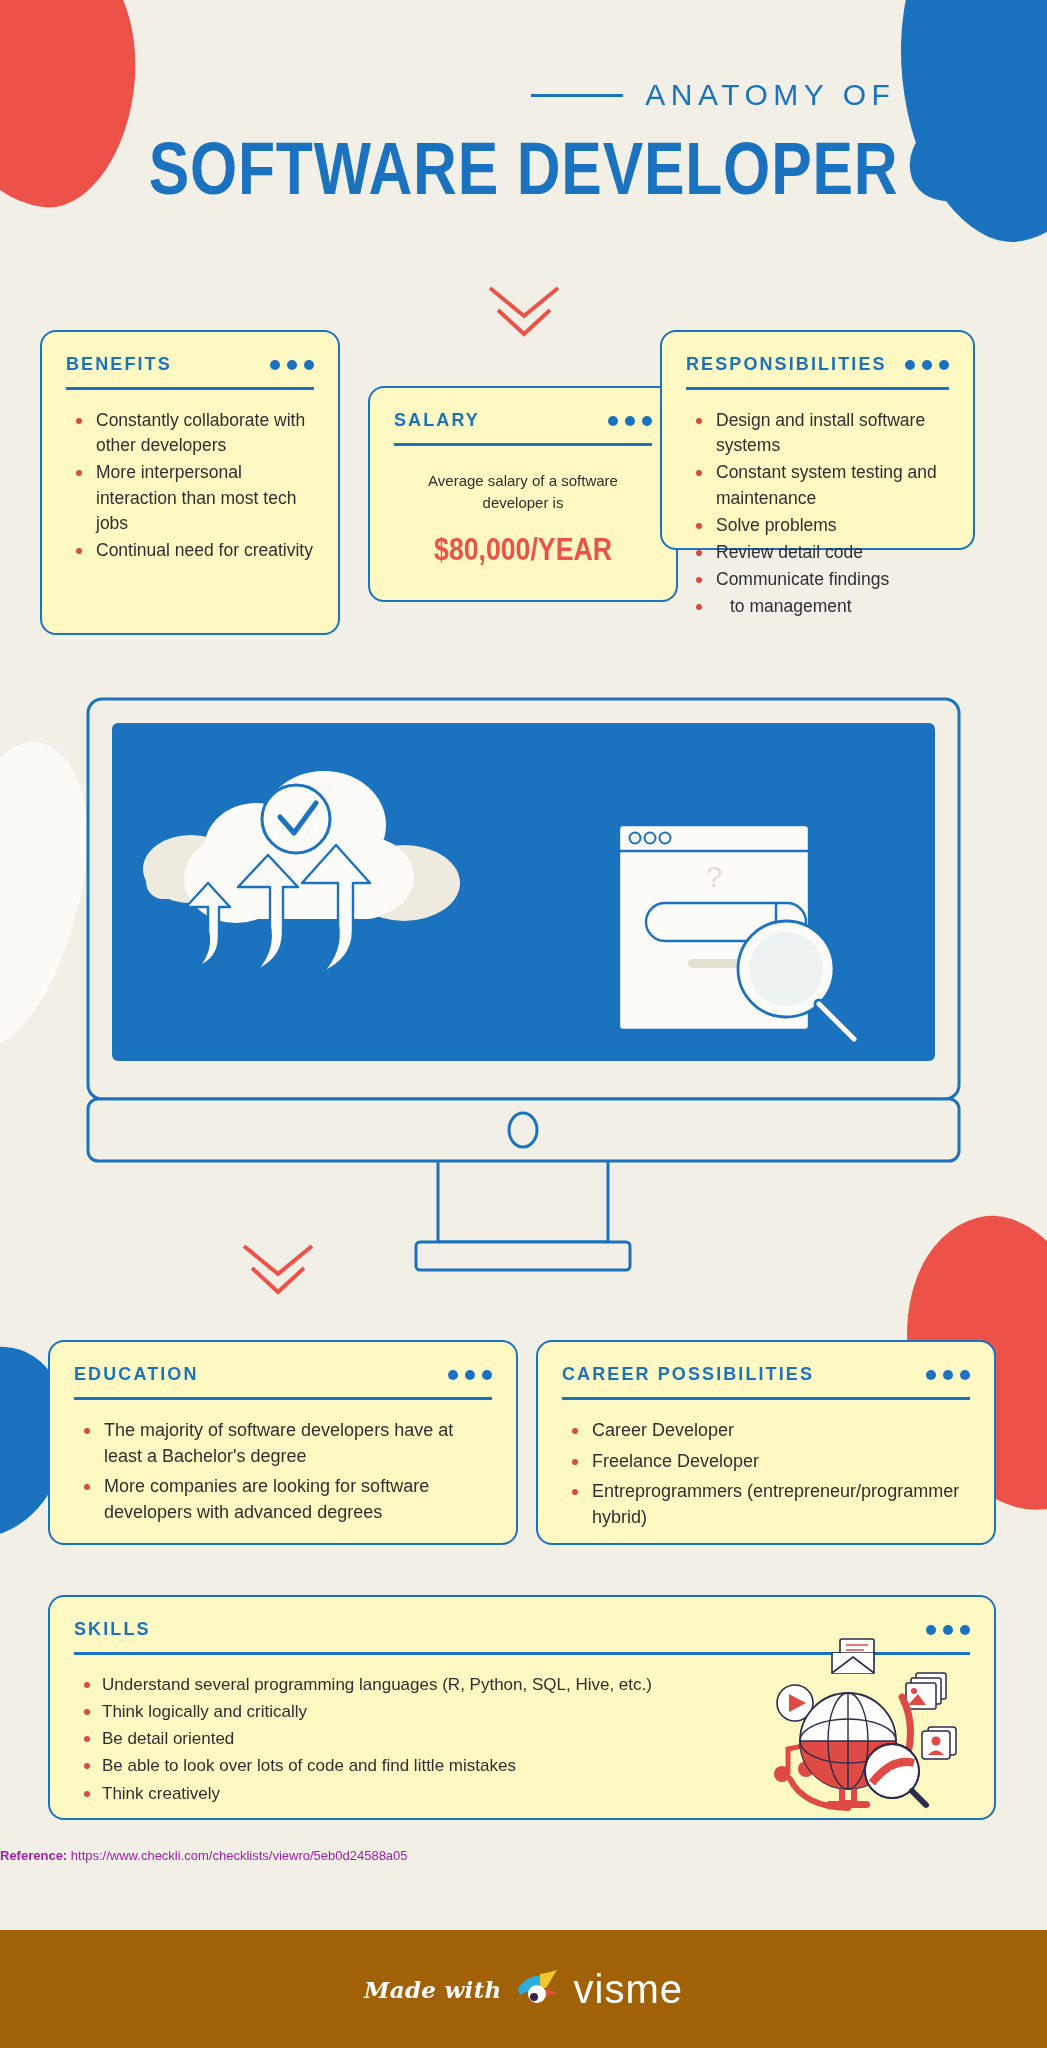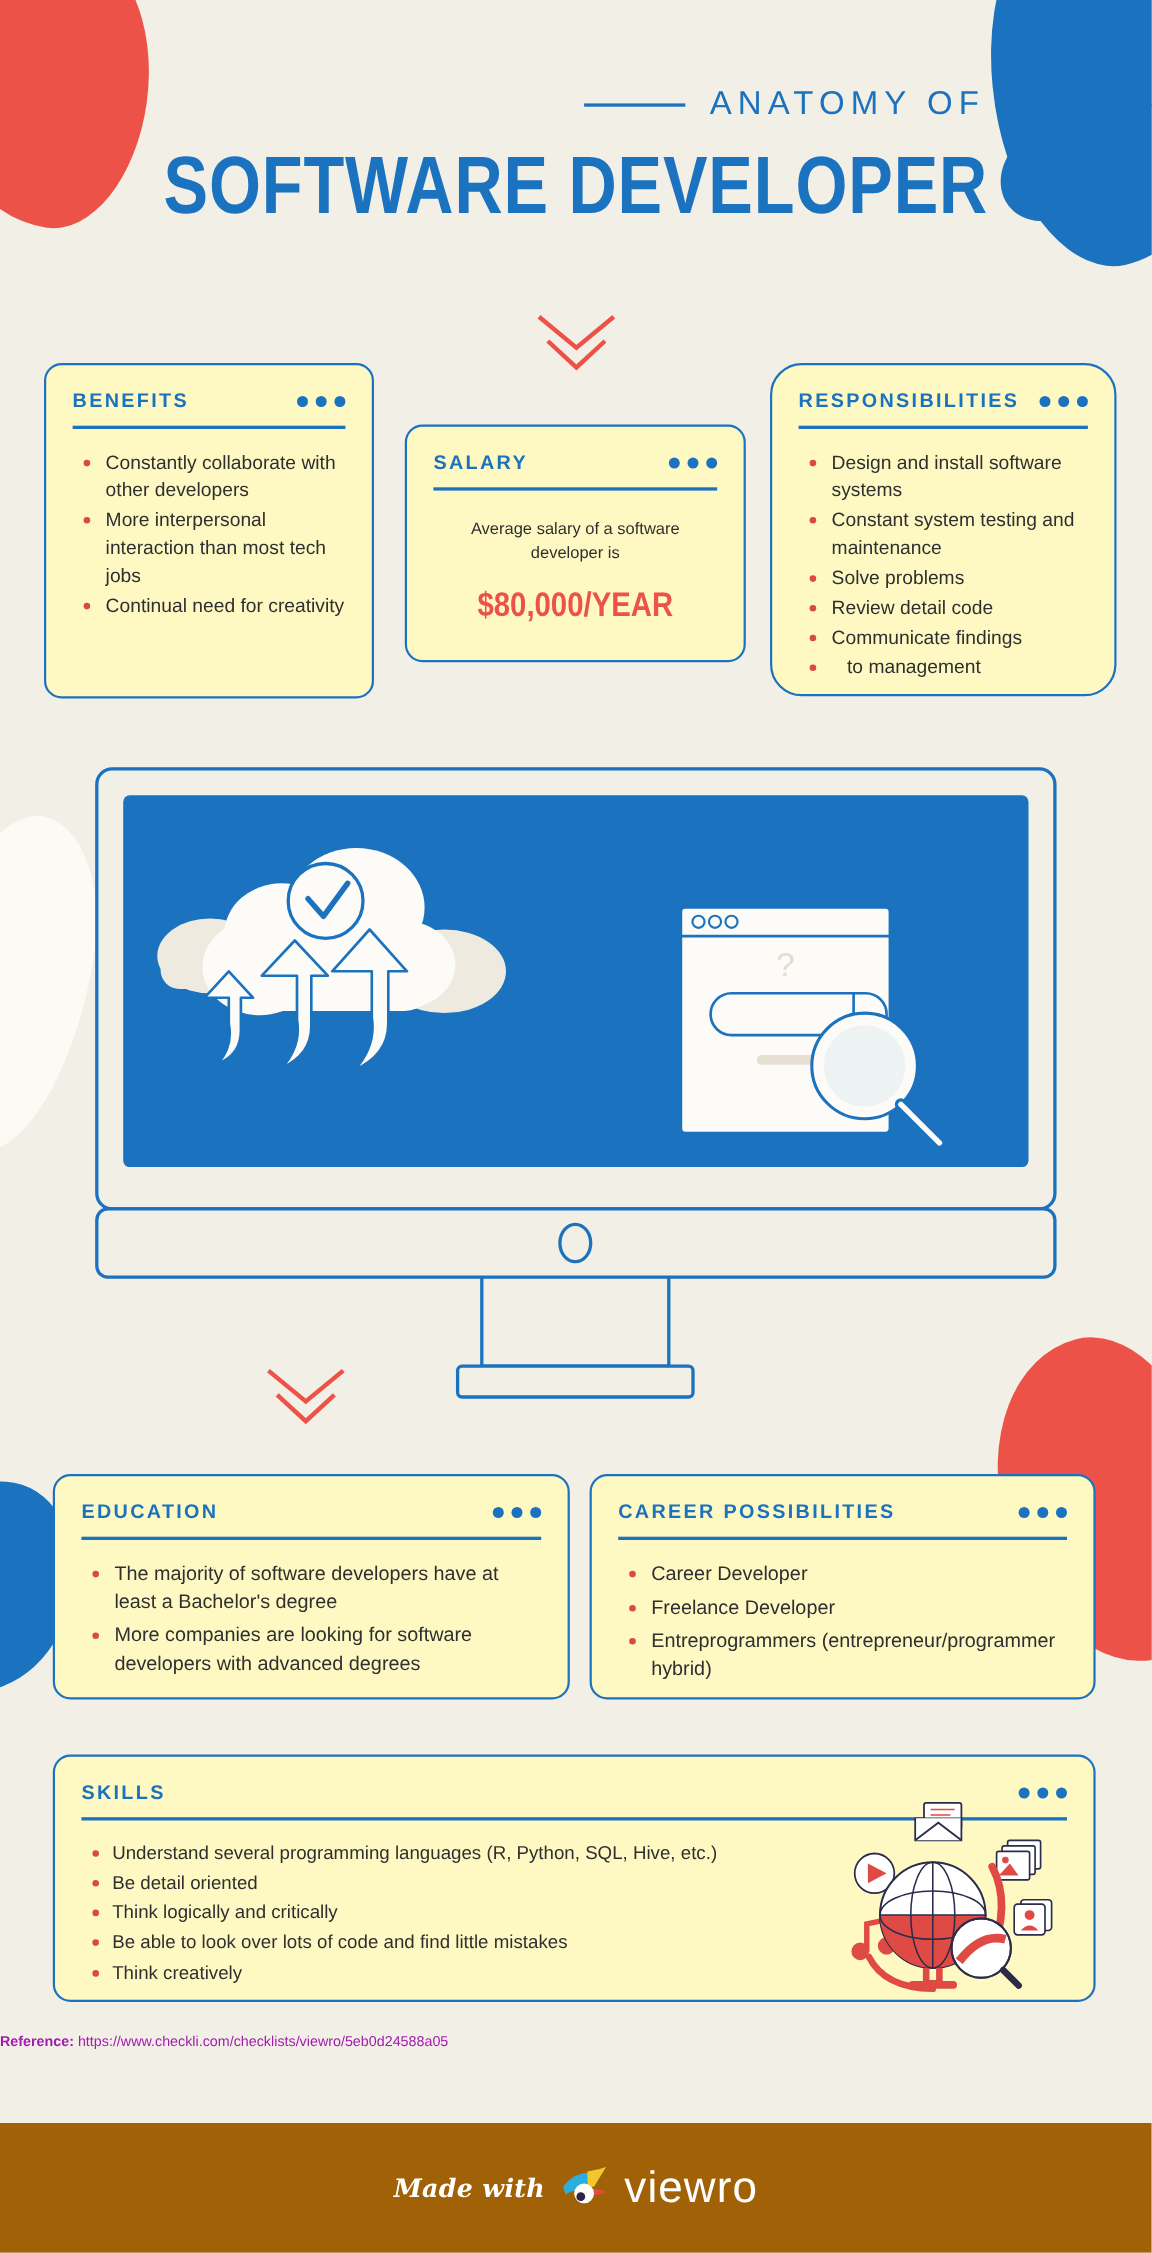--- a/index.html
+++ b/index.html
@@ -83,21 +83,21 @@
     font-size: 18px; line-height: 1.42; color: #2F2F2F;
   }
   ul.bullets li::before {
     content: ""; position: absolute; left: 10px; top: 10px;
     width: 6px; height: 6px; border-radius: 50%; background: #D94A45;
   }
 
   
   #card-benefits         { left: 40px;  top: 330px;  width: 300px; height: 305px; }
   #card-salary           { left: 368px; top: 386px;  width: 310px; height: 216px; padding-bottom: 20px; }
-  #card-responsibilities { left: 700px; top: 330px;  width: 315px; height: 303px; border-radius: 29px; }
+  #card-responsibilities { left: 660px; top: 330px;  width: 315px; height: 220px; }
   #card-education        { left: 48px;  top: 1340px; width: 470px; height: 205px; }
   #card-career           { left: 536px; top: 1340px; width: 460px; height: 205px; }
   #card-skills           { left: 48px;  top: 1595px; width: 948px; height: 225px; }
 
   #card-benefits ul.bullets li,
   #card-responsibilities ul.bullets li { font-size: 17.5px; line-height: 1.44; margin-bottom: 2px; }
   #card-skills ul.bullets li { font-size: 17px; margin-bottom: 3px; padding-left: 28px; }
   #card-skills ul.bullets li::before { top: 9px; }
 
   .salary-lead {
@@ -315,22 +315,22 @@
       <span class="card-title">SKILLS</span>
       <span class="dots">
           <i></i>
           <i></i>
           <i></i>
         </span>
     </div>
     <div class="card-rule"></div>
     <ul class="bullets">
       <li>Understand several programming languages (R, Python, SQL, Hive, etc.)</li>
+      <li>Think logically and critically</li>
       <li>Be detail oriented</li>
-      <li>Think logically and critically</li>
       <li>Be able to look over lots of code and find little mistakes</li>
       <li>Think creatively</li>
     </ul>
 
     <div class="skills-art">
       <svg width="210" height="185" viewBox="0 0 210 185" fill="none">
 
         <g>
           <rect x="72" y="8" width="34" height="24" rx="2" fill="#FFFFFF" stroke="#2B2B4B" stroke-width="1.6"></rect>
           <path d="M78 14 H100 M78 19 H96 M78 24 H99" stroke="#E04A44" stroke-width="1.4"></path>
@@ -396,16 +396,16 @@
     <span class="made-with">Made with</span>
     <span>
       <svg width="44" height="38" viewBox="0 0 44 38" fill="none">
         <path d="M2 20 Q10 8 26 7 L22 22 Q12 22 4 27 Z" fill="#2AAEE0"></path>
         <path d="M24 6 Q36 4 41 2 L30 20 L24 20 Z" fill="#F2C72E"></path>
         <path d="M29 22 Q36 22 41 25 L30 28 Z" fill="#E24C41"></path>
         <circle cx="21" cy="26" r="9" fill="#FFFFFF"></circle>
         <circle cx="18" cy="29" r="4" fill="#2E2348"></circle>
       </svg>
     </span>
-    <span class="visme-word">viewro</span>
+    <span class="visme-word">visme</span>
   </div>
 
 </div>
 
 </body></html>

